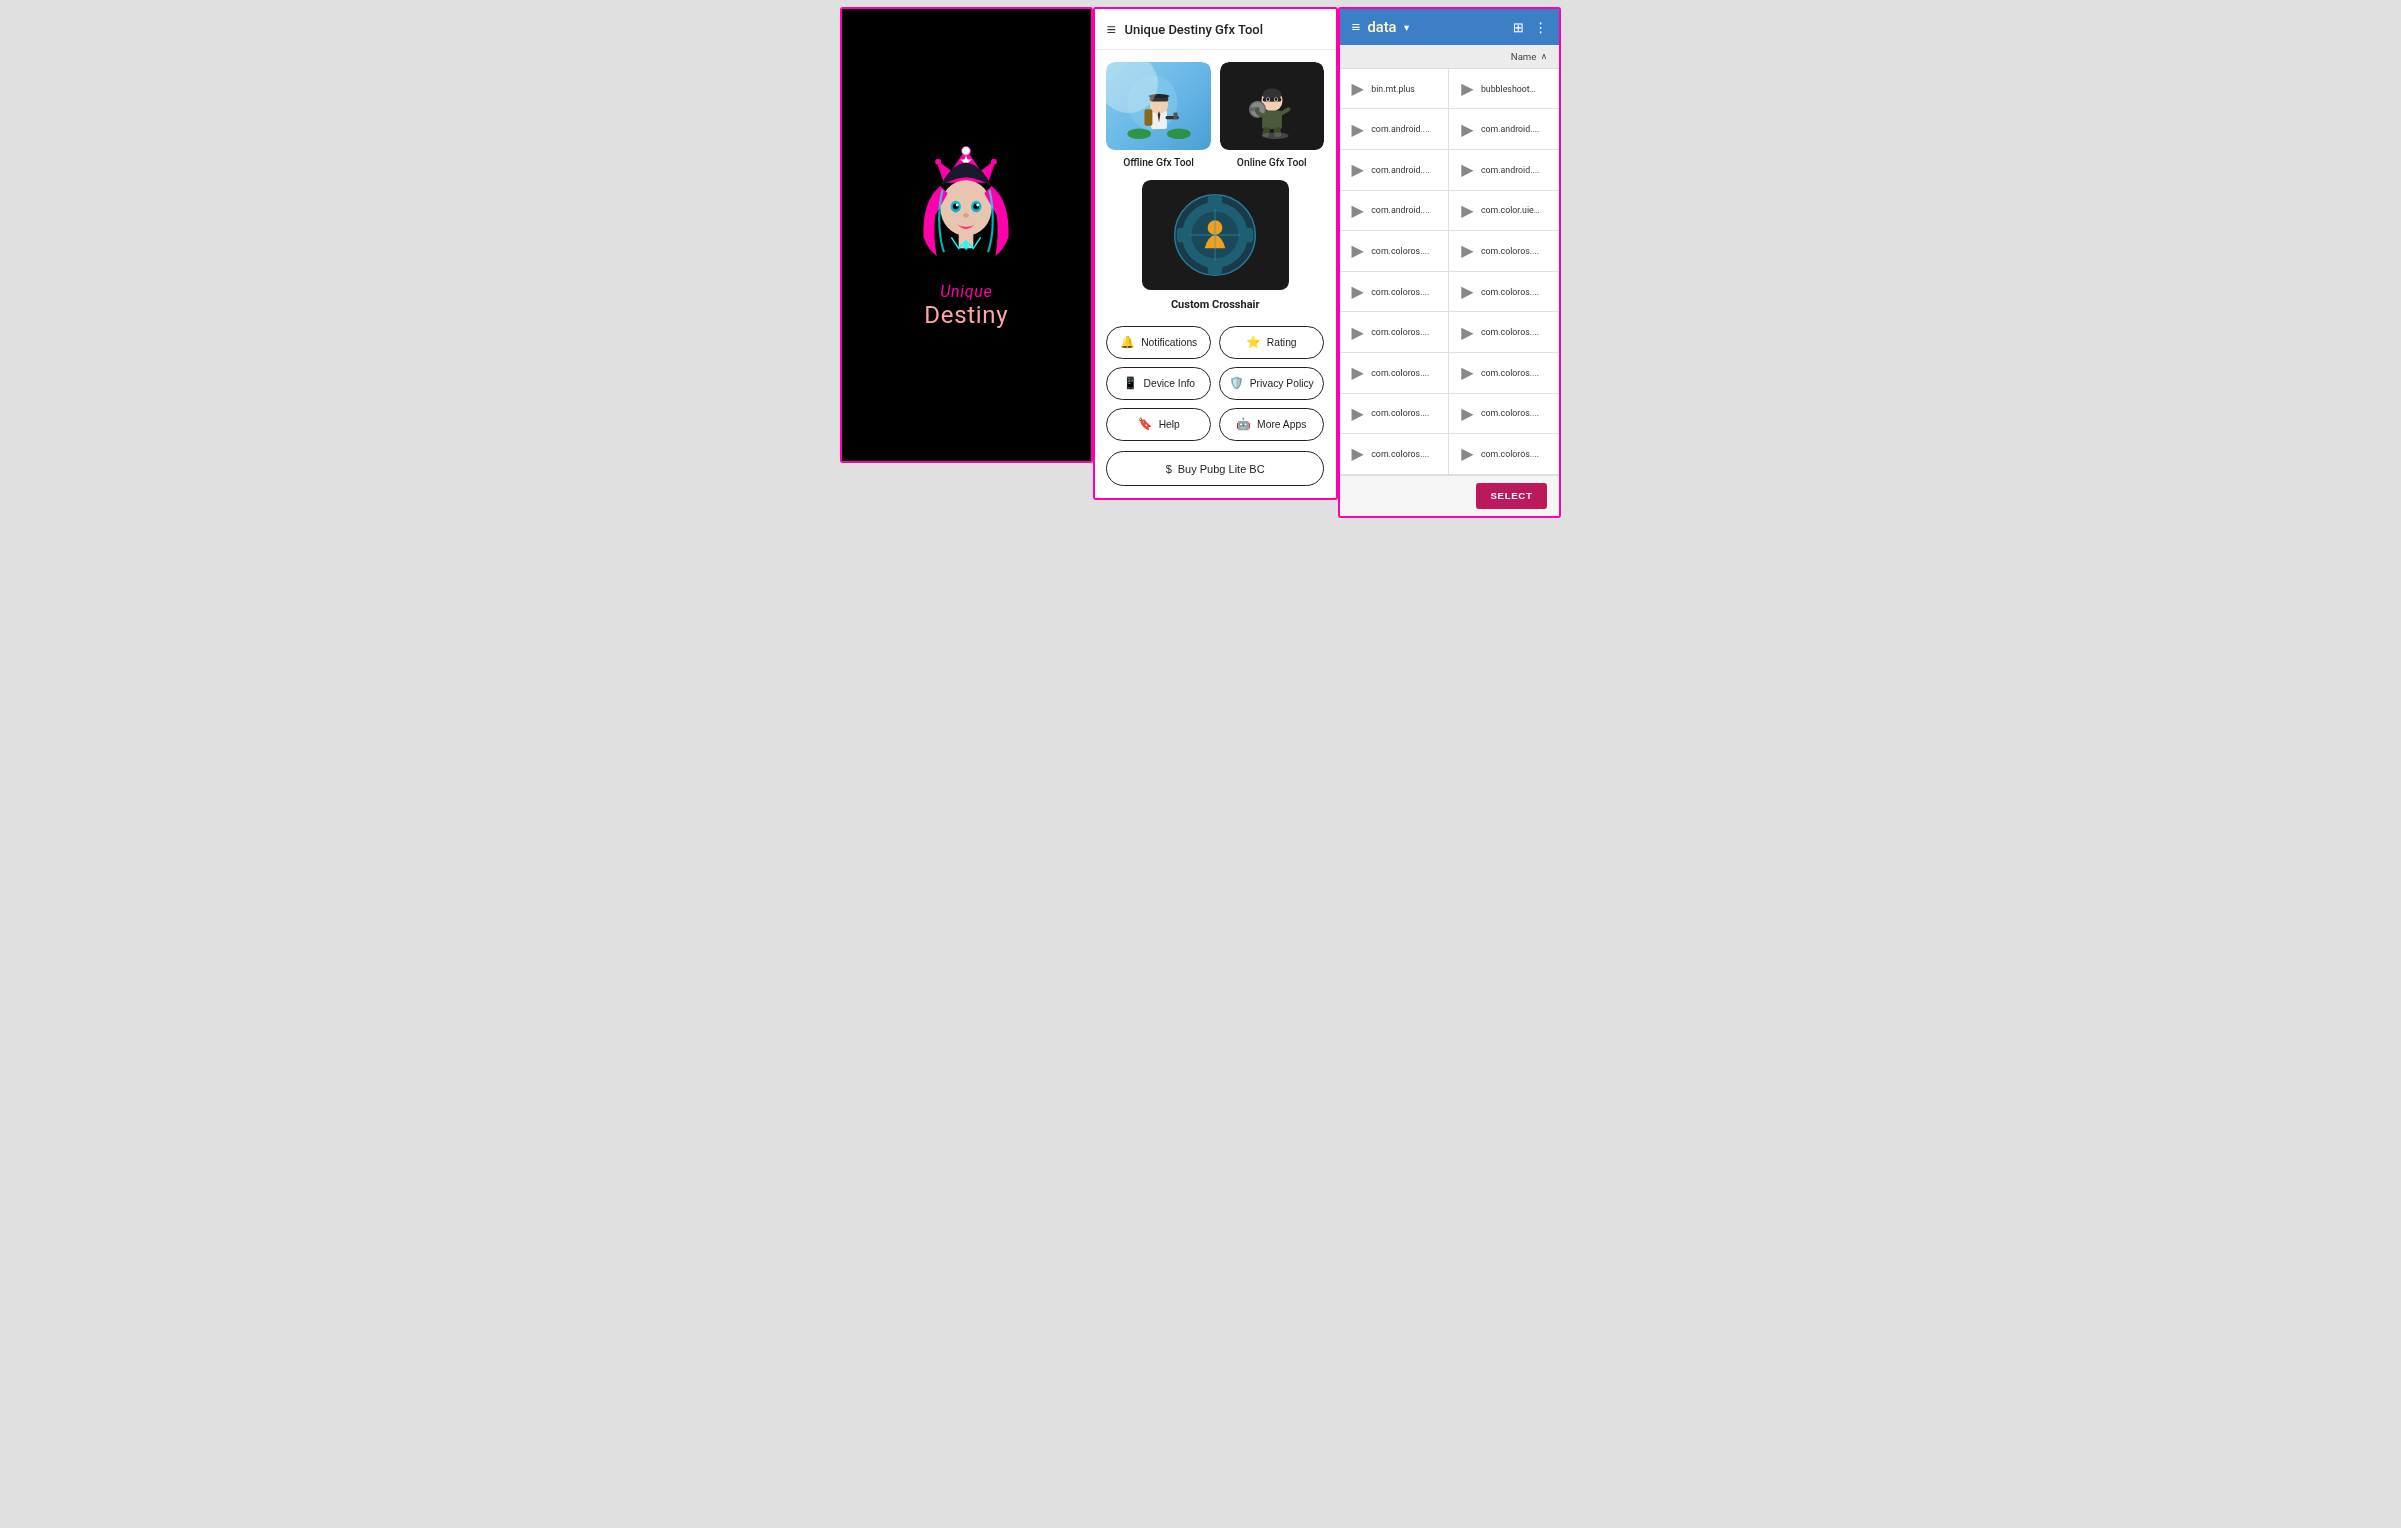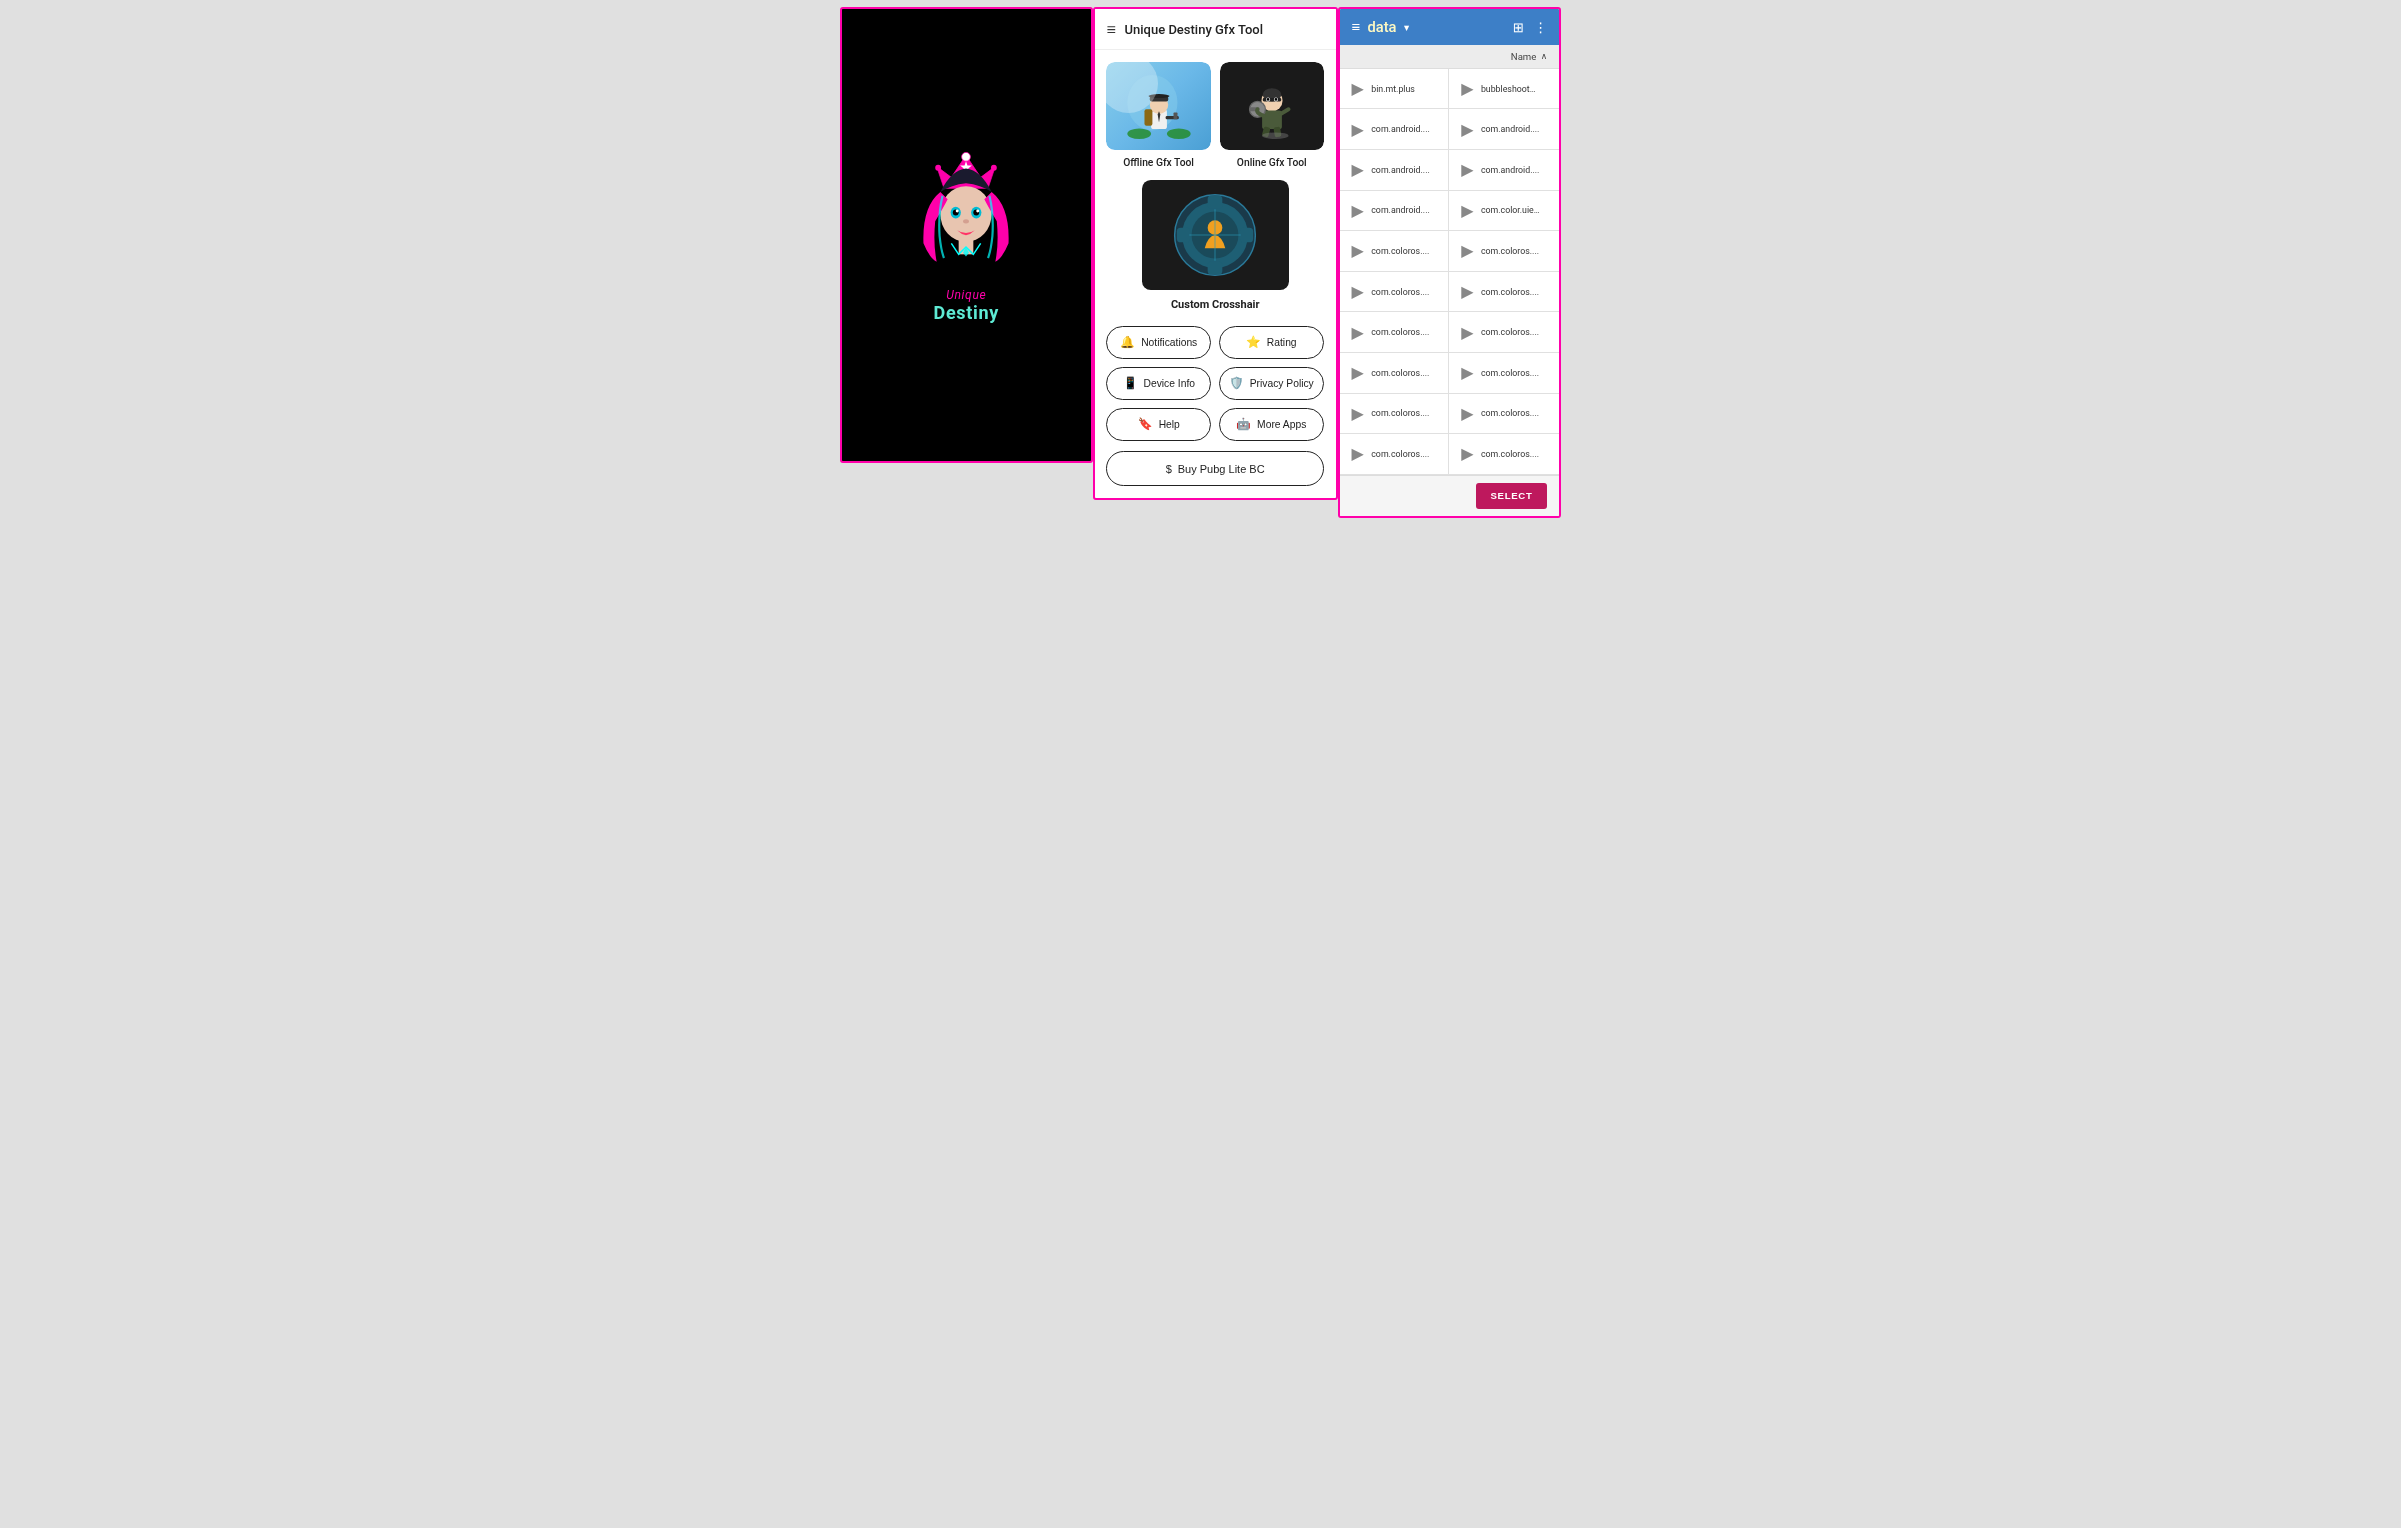--- a/index.html
+++ b/index.html
@@ -43,30 +43,30 @@
     }
 
     .logo-svg {
       width: 118px;
       height: 132px;
       margin-bottom: 7.4px;
     }
 
     .brand-unique {
       color: #ff00aa;
-      font-size: 12px;
+      font-size: 16px;
       font-weight: 400;
       font-style: italic;
       letter-spacing: 0.7px;
     }
 
     .brand-destiny {
-      color: #5eead4;
-      font-size: 18px;
-      font-weight: 700;
+      color: #fca5a5;
+      font-size: 24px;
+      font-weight: 400;
       letter-spacing: 0.7px;
     }
 
     
     .screen2 {
       flex: 1.1;
       background: #fff;
       border: 2.2px solid #ff00aa;
       border-radius: 2.9px;
       min-height: 456px;

